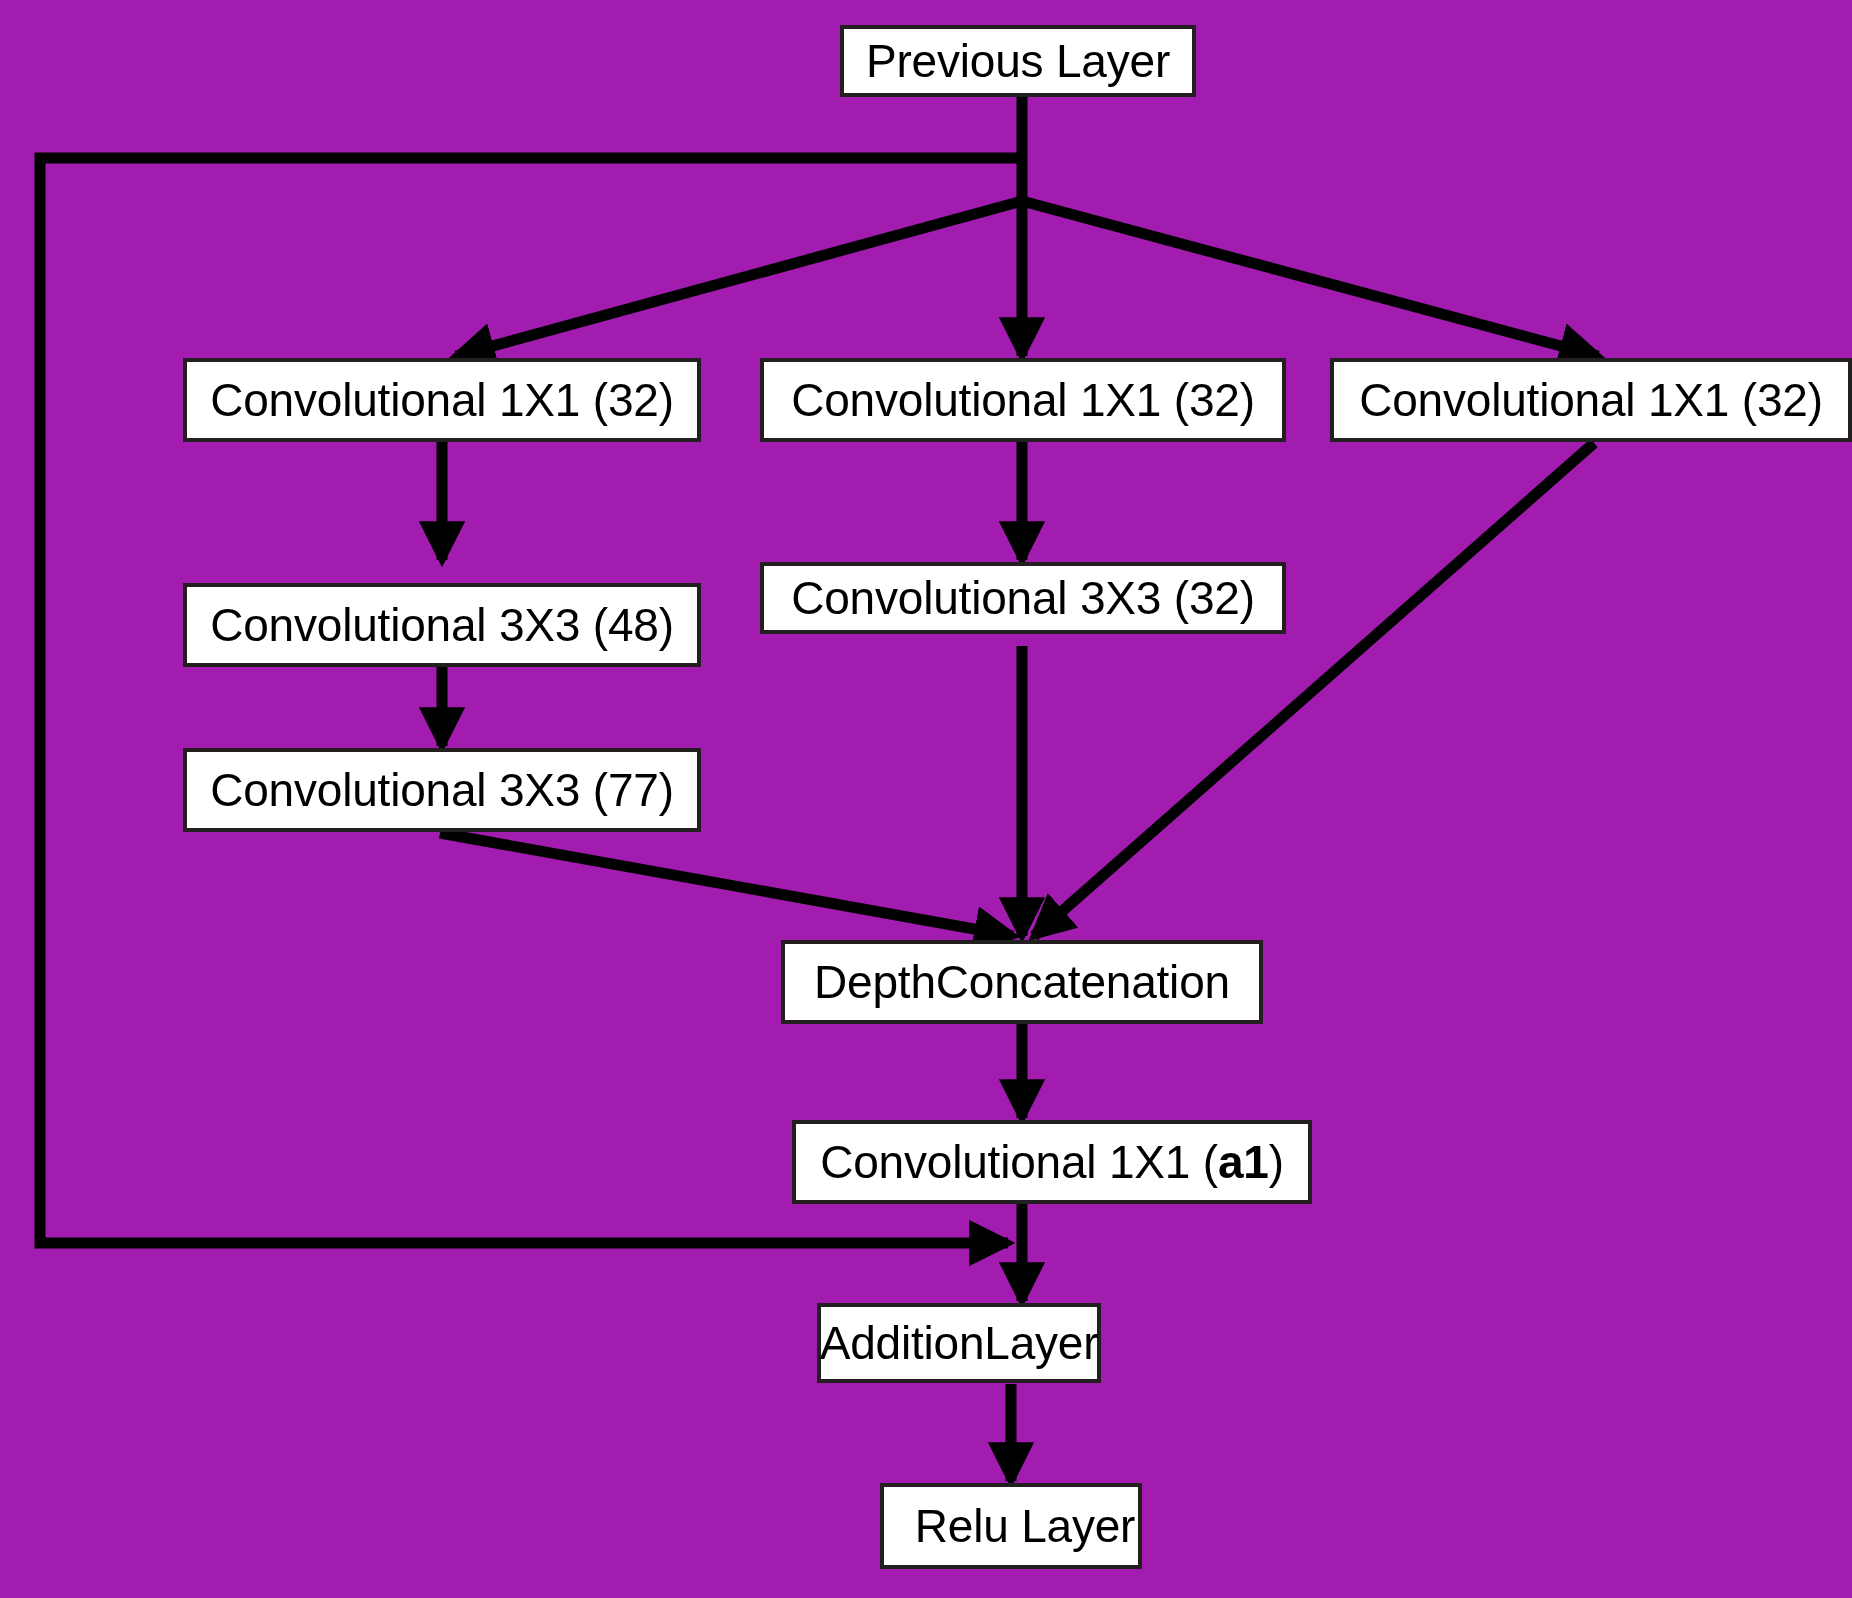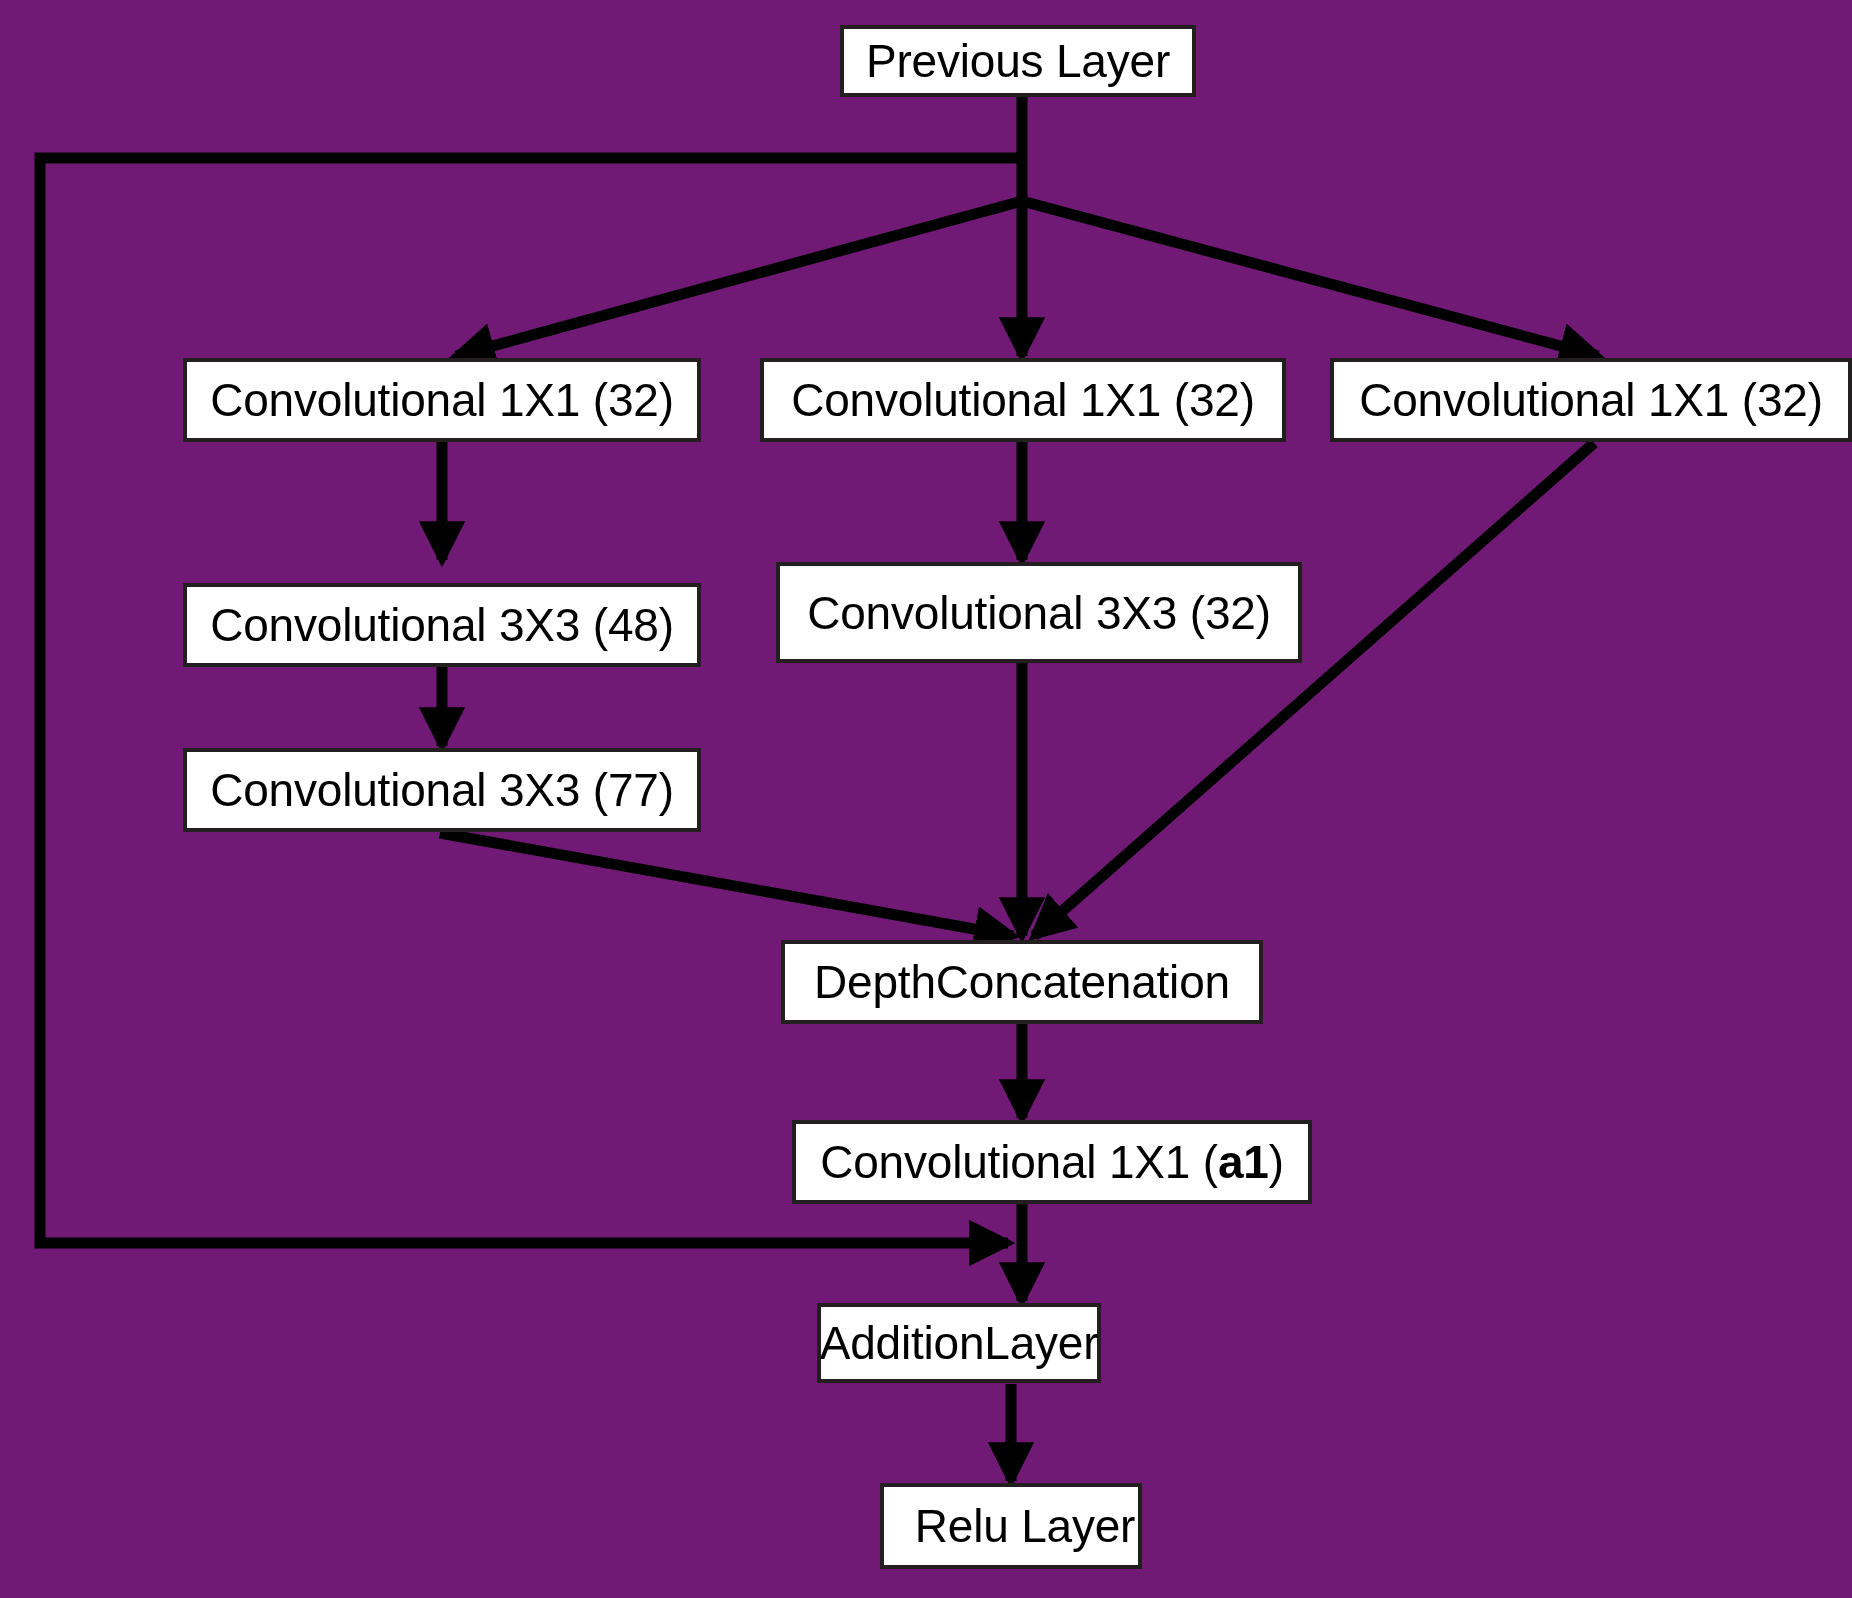--- a/index.html
+++ b/index.html
@@ -7,21 +7,21 @@
     padding: 0;
     background: #ffffff;
   }
   body {
     font-family: "Liberation Sans", sans-serif;
   }
   #canvas {
     position: relative;
     width: 1852px;
     height: 1598px;
-    background: #701a75;
+    background: #a21caf;
     overflow: hidden;
   }
   #edges {
     position: absolute;
     left: 0;
     top: 0;
     width: 1852px;
     height: 1598px;
     pointer-events: none;
   }
@@ -46,21 +46,21 @@
   }
   .node.bold-tail .label b {
     font-weight: bold;
   }
   
   #n-prev        { left: 840px;  top: 25px;   width: 356px; height: 72px; }
   #n-c1-left     { left: 183px;  top: 358px;  width: 518px; height: 84px; }
   #n-c1-mid      { left: 760px;  top: 358px;  width: 526px; height: 84px; }
   #n-c1-right    { left: 1330px; top: 358px;  width: 522px; height: 84px; }
   #n-c3-48       { left: 183px;  top: 562px;  width: 518px; height: 84px; margin-top: 21px; }
-  #n-c3-32       { left: 760px;  top: 562px;  width: 526px; height: 101px; margin-left: 16px; }
+  #n-c3-32       { left: 760px;  top: 562px;  width: 526px; height: 72px; }
   #n-c3-64       { left: 183px;  top: 748px;  width: 518px; height: 84px; }
   #n-depthcat    { left: 781px;  top: 940px;  width: 482px; height: 84px; }
   #n-c1-a1       { left: 752px;  top: 1120px; width: 520px; height: 84px; margin-left: 40px; }
   #n-addition    { left: 817px;  top: 1303px; width: 284px; height: 80px; }
   #n-relu        { left: 880px;  top: 1483px; width: 262px; height: 86px; padding-left: 28px; }
 </style>
 </head>
 <body>
 
 <div id="canvas">

